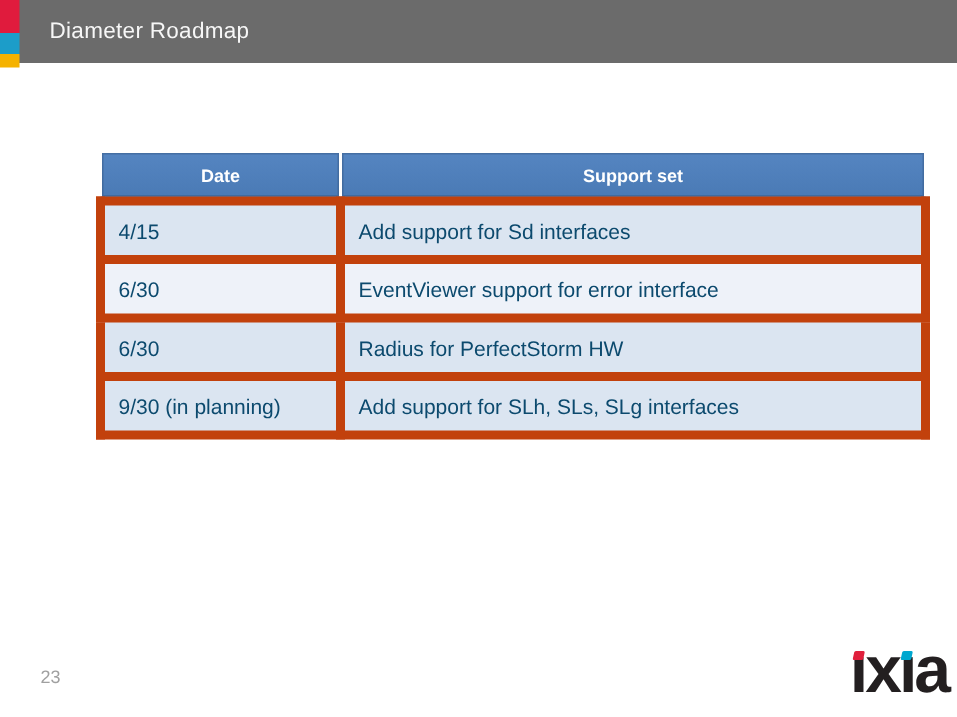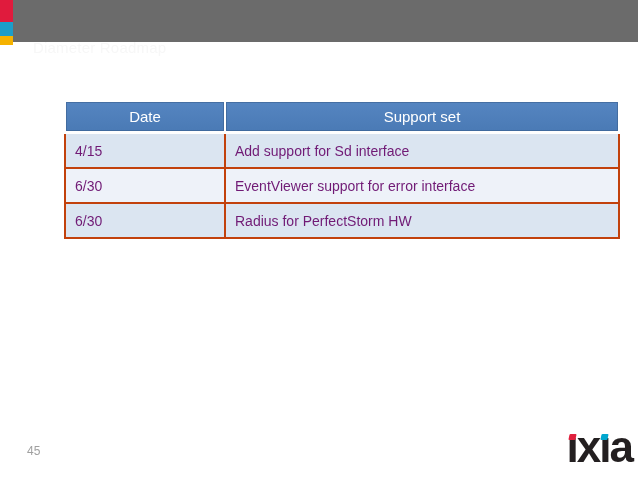--- a/index.html
+++ b/index.html
@@ -15,52 +15,51 @@
   .title-bar {
     position: absolute; left: 0; top: 0;
     width: 638px; height: 42px;
     background: #6b6b6b;
   }
   .title-bar .title-text {
     position: absolute; left: 33px; top: 0;
     height: 28px; line-height: 42px;
     color: #f7f7f7; font-size: 15px; font-weight: 400;
     letter-spacing: 0.2px;
-    margin-top: 27px;
   }
   .accent-strip { position: absolute; left: 0; top: 0; width: 13px; }
   .accent-red    { width: 13px; height: 22px; background: #e01b3d; }
   .accent-teal   { width: 13px; height: 14px; background: #1c9dc9; }
   .accent-yellow { width: 13px; height: 9px;  background: #f5b200; }
 
   
   table.roadmap {
     position: absolute; left: 64px; top: 100px;
     width: 556px;
     border-collapse: collapse;
     table-layout: fixed;
   }
   table.roadmap col.c-date { width: 160px; }
   table.roadmap th {
     height: 29px;
     padding: 0;
     background: linear-gradient(#5585c1, #4a7ab5);
     box-shadow: inset 0 0 0 1px rgba(56,93,138,0.55);
     color: #ffffff;
-    font-size: 15px; font-weight: 400;
+    font-size: 12px; font-weight: 700;
     text-align: center; vertical-align: middle;
     border: 2px solid #ffffff;
     border-bottom: 3px solid #ffffff;
   }
   table.roadmap td {
     height: 33px;
     padding: 0 6px 0 9px;
-    font-size: 14px; color: #701a75;
+    font-size: 14px; color: #0c4a6e;
     vertical-align: middle;
-    border: 2px solid #c2410c;
+    border: 6px solid #c2410c;
   }
   tr.band-dark  td { background: #dbe5f1; }
   tr.band-light td { background: #eef2f9; }
 
   
   .page-number {
     position: absolute; left: 27px; top: 444px;
     font-size: 12px; color: #a0a0a0;
   }
   .ixia-logo {
@@ -103,34 +102,38 @@
       </colgroup>
     <thead>
       <tr>
         <th>Date</th>
         <th>Support set</th>
       </tr>
     </thead>
     <tbody>
       <tr class="band-dark">
         <td>4/15</td>
-        <td>Add support for Sd interface</td>
+        <td>Add support for Sd interfaces</td>
       </tr>
       <tr class="band-light">
         <td>6/30</td>
         <td>EventViewer support for error interface</td>
       </tr>
       <tr class="band-dark">
         <td>6/30</td>
         <td>Radius for PerfectStorm HW</td>
       </tr>
+      <tr class="band-dark">
+        <td>9/30 (in planning)</td>
+        <td>Add support for SLh, SLs, SLg interfaces</td>
+      </tr>
     </tbody>
   </table>
 
-  <div class="page-number">45</div>
+  <div class="page-number">23</div>
 
   <div class="ixia-logo">
     <span class="ltr"><i class="tittle tittle-red"></i><span>ı</span></span>
     <span class="ltr"><span>x</span></span>
     <span class="ltr"><i class="tittle tittle-cyan"></i><span>ı</span></span>
     <span class="ltr"><span>a</span></span>
   </div>
 
 </div>
 

